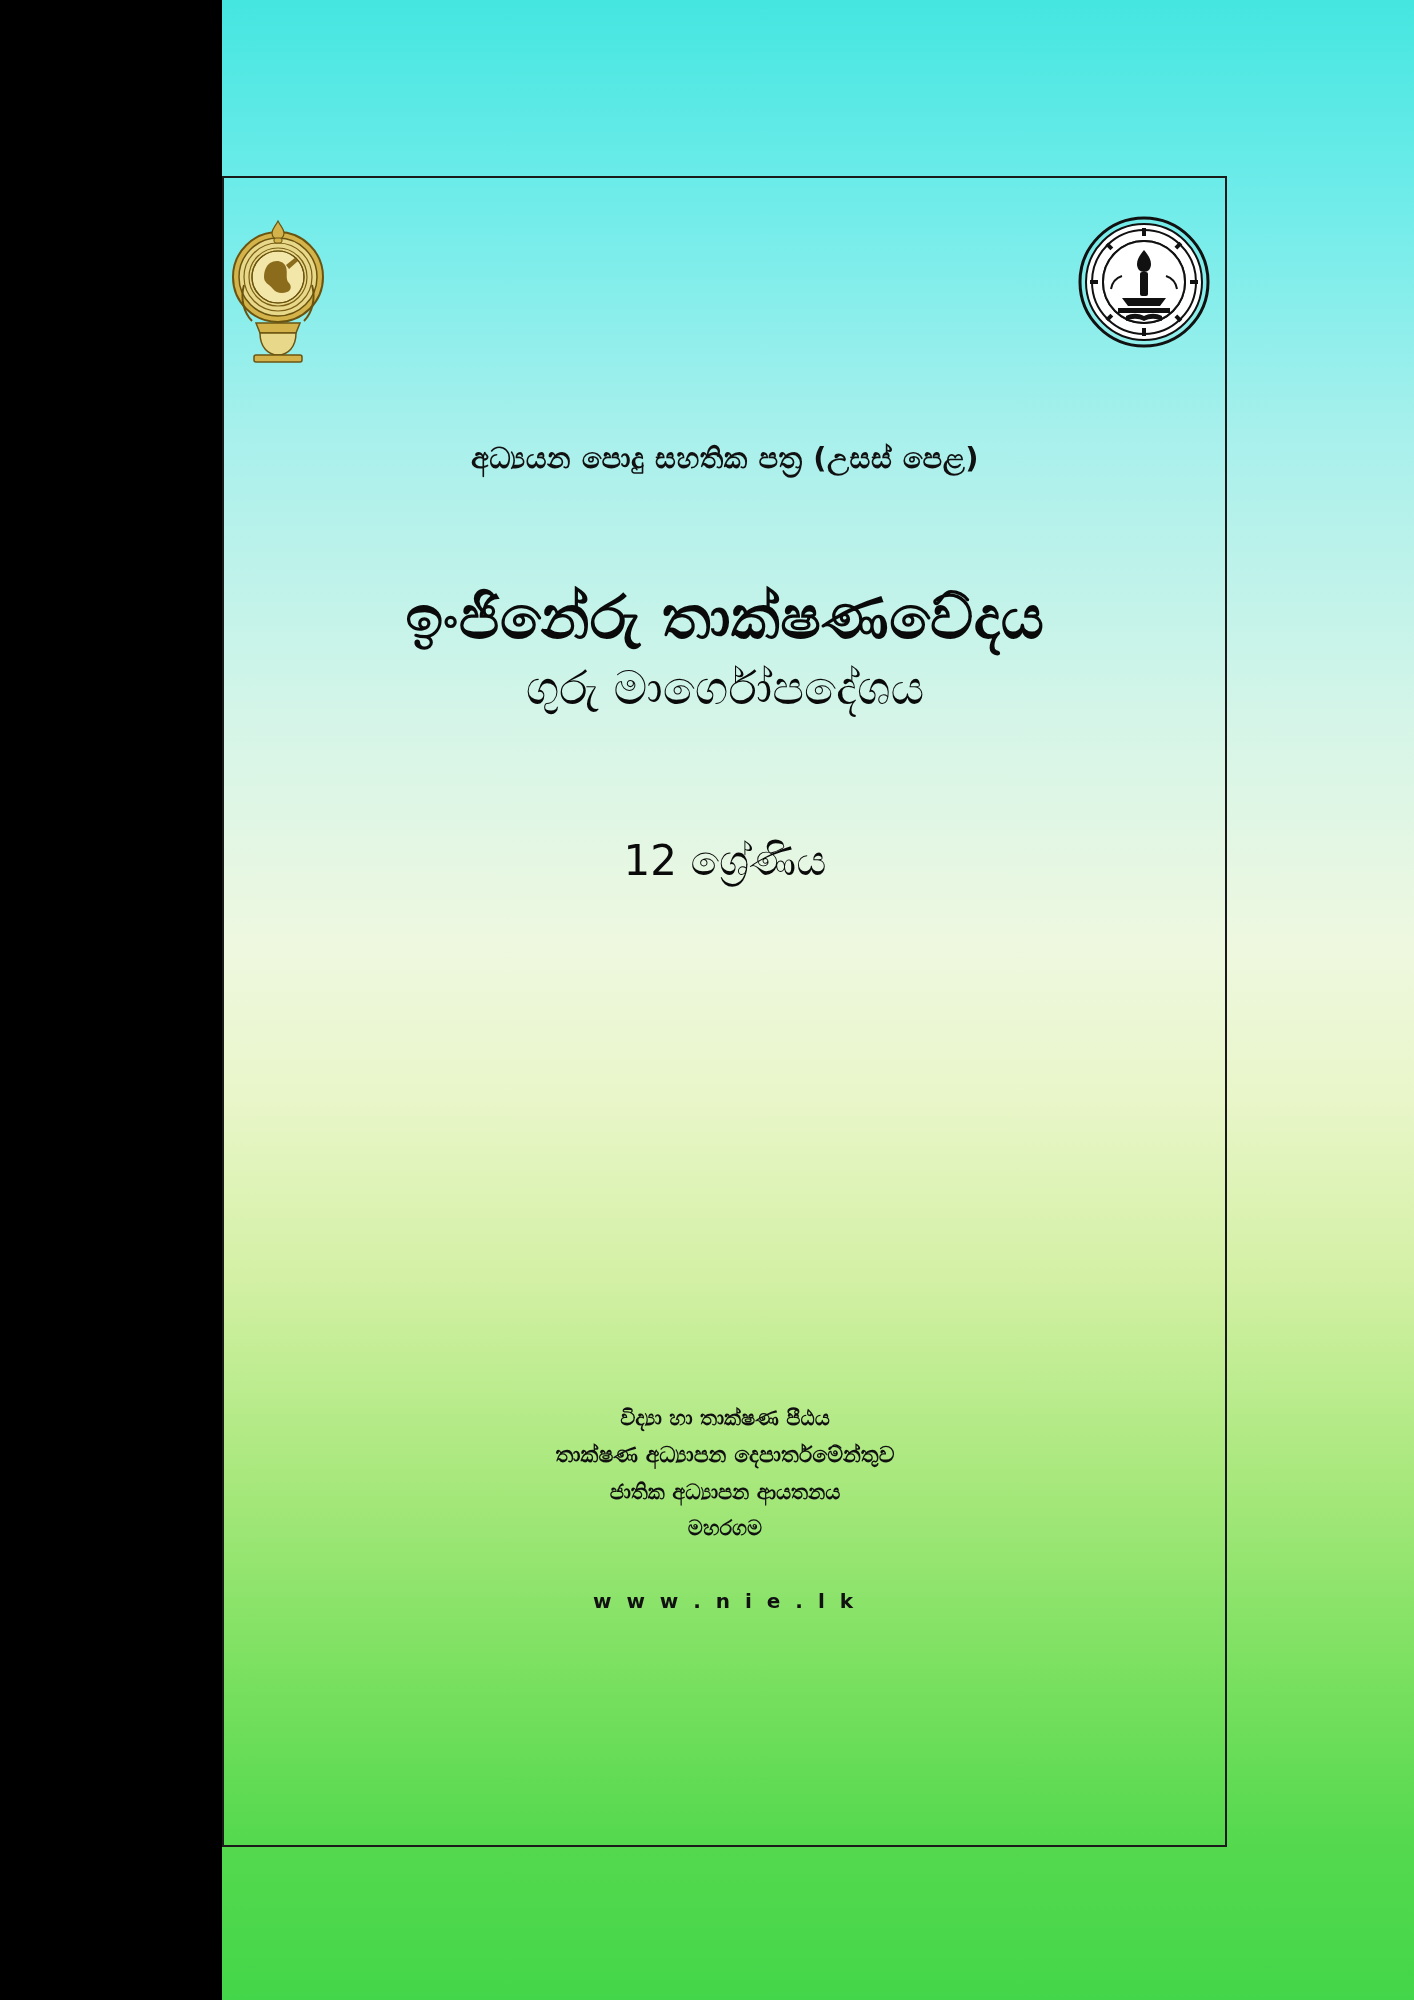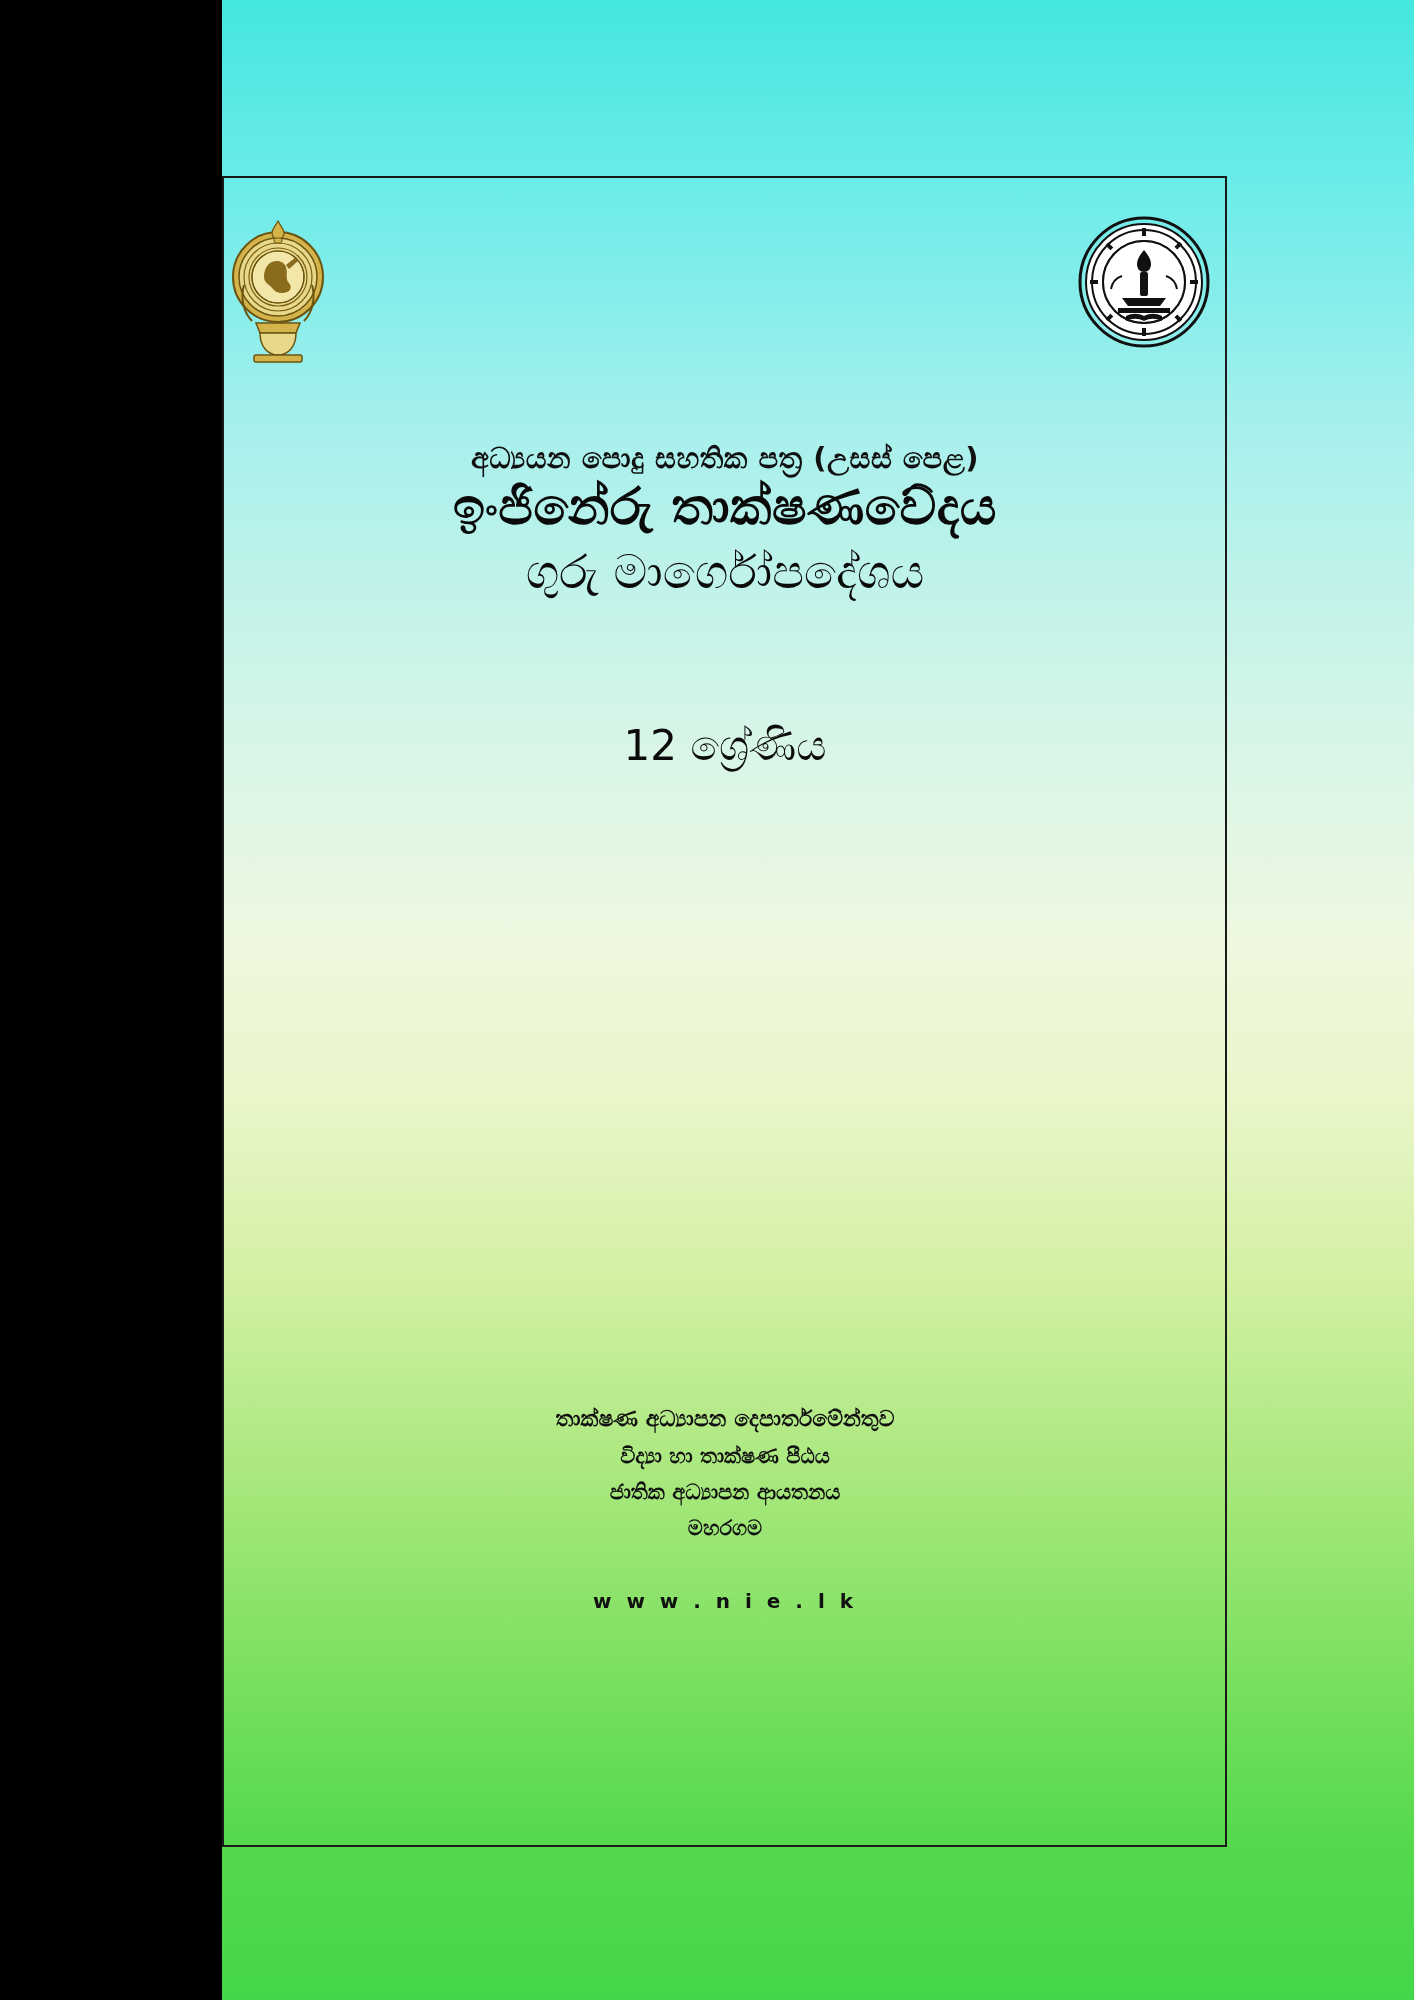--- a/index.html
+++ b/index.html
@@ -80,21 +80,22 @@
 
   .exam-line {
     font-size: 29px;
     font-weight: 700;
     color: #111;
     letter-spacing: 0.5px;
     line-height: 1.3;
   }
 
   .main-title {
-    font-size: 51px;
+    margin-top: 105px;
+    font-size: 60px;
     font-weight: 700;
     color: #0a0a0a;
     line-height: 1.15;
     letter-spacing: 0.5px;
   }
 
   .sub-title {
     margin-top: 8px;
     font-size: 47px;
     font-weight: 400;
@@ -211,20 +212,20 @@
   </div>
 
   <div class="title-block">
     <div class="exam-line">අධ්‍යයන පොදු සහතික පත්‍ර (උසස් පෙළ)</div>
     <div class="main-title">ඉංජිනේරු තාක්ෂණවේදය</div>
     <div class="sub-title">ගුරු මාර්ගෝපදේශය</div>
     <div class="grade-line">12 ශ්‍රේණිය</div>
   </div>
 
   <div class="publisher-block">
+    <div class="pl small">විද්‍යා හා තාක්ෂණ පීඨය</div>
     <div class="pl">තාක්ෂණ අධ්‍යාපන දෙපාර්තමේන්තුව</div>
-    <div class="pl small">විද්‍යා හා තාක්ෂණ පීඨය</div>
     <div class="pl small">ජාතික අධ්‍යාපන ආයතනය</div>
     <div class="pl small">මහරගම</div>
     <div class="website">w w w . n i e . l k</div>
   </div>
 
 </div>
 
 </body></html>

